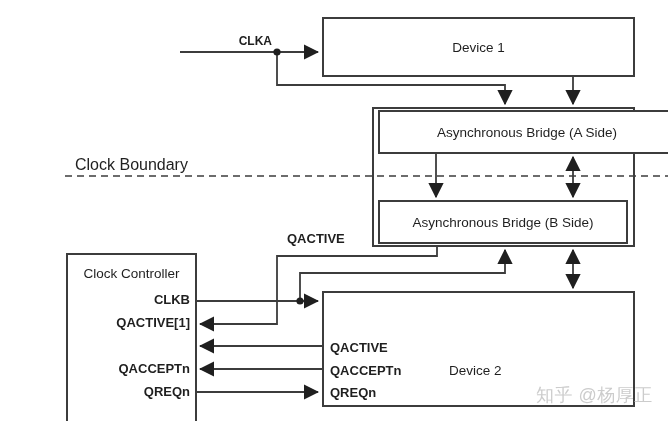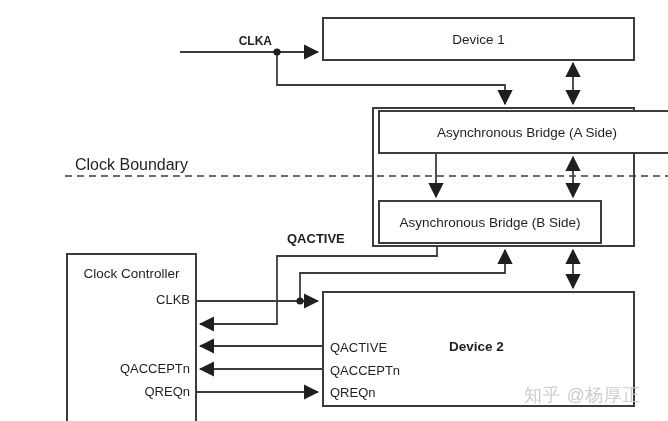--- a/index.html
+++ b/index.html
@@ -6,34 +6,34 @@
   #stage{
     position:relative;width:668px;height:421px;background:#ffffff;
     font-family:"Liberation Sans",sans-serif;color:#1f1f1f;overflow:hidden;
   }
   .box{
     position:absolute;border:2px solid #3c3c3c;background:#ffffff;
     box-sizing:border-box;display:flex;align-items:center;justify-content:center;
   }
   .box.transparent{background:transparent;}
   .ttl{font-size:13.5px;font-weight:400;white-space:nowrap;}
-  .sig{position:absolute;font-size:13px;font-weight:400;white-space:nowrap;line-height:16px;}
+  .sig{position:absolute;font-size:13px;font-weight:700;white-space:nowrap;line-height:16px;}
   .sig.right{text-align:right;}
   .floatlbl{position:absolute;font-size:16px;font-weight:400;white-space:nowrap;}
-  .abs-ttl{position:absolute;font-size:13.5px;font-weight:700;white-space:nowrap;}
+  .abs-ttl{position:absolute;font-size:13.5px;font-weight:400;white-space:nowrap;margin-top:24px;}
   #wires{position:absolute;left:0;top:0;width:668px;height:421px;}
   #watermark{
-    position:absolute;left:524px;top:383px;font-size:18px;letter-spacing:.5px;
+    position:absolute;left:536px;top:383px;font-size:18px;letter-spacing:.5px;
     font-weight:400;white-space:nowrap;
   }
   
-  #device1{left:322px;top:17px;width:313px;height:44px;}
+  #device1{left:322px;top:17px;width:313px;height:60px;}
   #bridge-outer{left:372px;top:107px;width:263px;height:140px;}
   #bridge-a{left:378px;top:110px;width:298px;height:44px;}
-  #bridge-b{left:378px;top:200px;width:224px;height:44px;}
+  #bridge-b{left:378px;top:200px;width:250px;height:44px;}
   #clock-controller{left:66px;top:253px;width:131px;height:171px;justify-content:center;align-items:flex-start;}
   #clock-controller .ttl{margin-top:11px;}
   #device2{left:322px;top:291px;width:313px;height:116px;}
   
   .cc-port{left:60px;width:130px;text-align:right;}
   #cc-port-0{top:292px;} #cc-port-1{top:315px;} #cc-port-2{top:338px;}
   #cc-port-3{top:361px;} #cc-port-4{top:384px;}
   
   .d2-port{left:330px;}
   #d2-port-0{top:340px;} #d2-port-1{top:363px;} #d2-port-2{top:385px;}
@@ -103,20 +103,21 @@
   </div>
 
   <div class="box" id="clock-controller">
     <span class="ttl">Clock Controller</span>
   </div>
 
   <div class="box" id="device2"></div>
   <span class="abs-ttl" id="device2-title">Device 2</span>
 
   <span class="sig right cc-port" id="cc-port-0">CLKB</span>
+  <span class="sig right cc-port" id="cc-port-1">QACTIVE[1]</span>
   <span class="sig right cc-port" id="cc-port-3">QACCEPTn</span>
   <span class="sig right cc-port" id="cc-port-4">QREQn</span>
 
   <span class="sig d2-port" id="d2-port-0">QACTIVE</span>
   <span class="sig d2-port" id="d2-port-1">QACCEPTn</span>
   <span class="sig d2-port" id="d2-port-2">QREQn</span>
 
   <span class="sig" id="clka-label">CLKA</span>
   <span class="sig" id="qactive-net-label">QACTIVE</span>
   <span class="floatlbl" id="clock-boundary-label">Clock Boundary</span>

